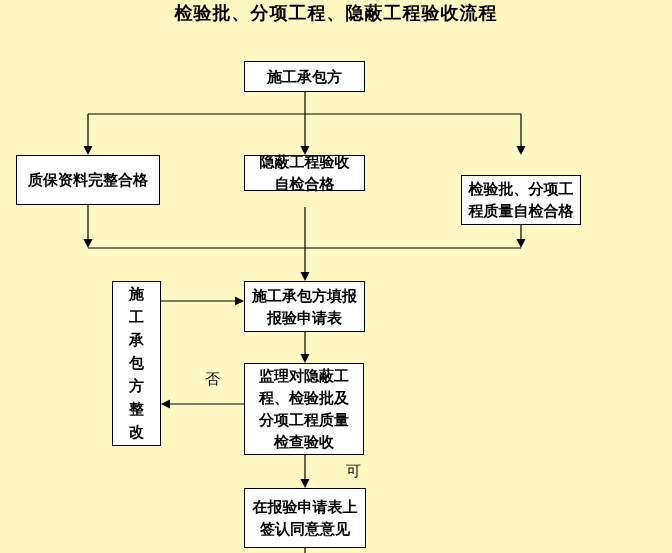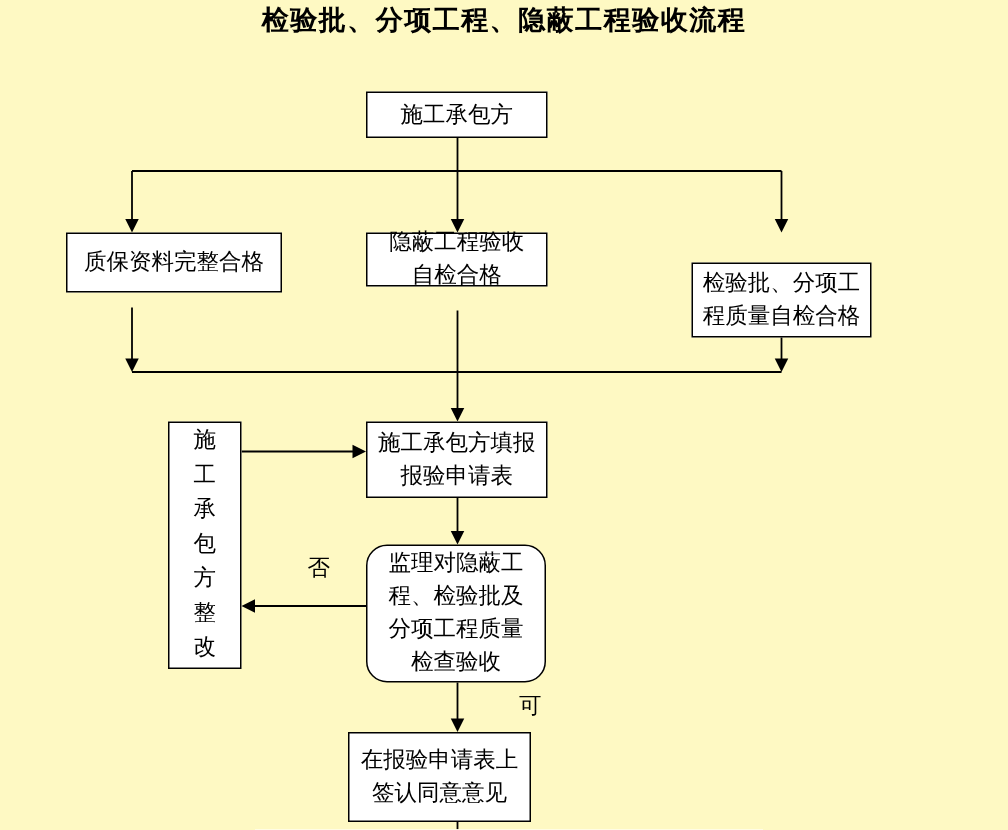--- a/index.html
+++ b/index.html
@@ -48,29 +48,30 @@
     box-sizing: border-box;
     border: 1px solid #000000;
     background: #ffffff;
     display: flex;
     align-items: center;
     justify-content: center;
     text-align: center;
     font-size: 15px;
     line-height: 22px;
     white-space: pre-line;
+    font-weight: bold;
   }
   .node-contractor   { left: 244px; top: 61px;  width: 121px; height: 31px; }
-  .node-qa-docs      { left: 16px;  top: 155px; width: 144px; height: 40px; margin-left: 28px; }
+  .node-qa-docs      { left: 16px;  top: 155px; width: 144px; height: 50px; }
   .node-concealed    { left: 244px; top: 155px; width: 121px; height: 36px; }
   .node-batch        { left: 461px; top: 155px; width: 120px; height: 50px; margin-top: 20px; }
   .node-rectify      { left: 112px; top: 281px; width: 49px;  height: 165px; line-height: 23px; }
   .node-submit-form  { left: 244px; top: 281px; width: 121px; height: 51px; }
-  .node-supervise    { left: 244px; top: 363px; width: 120px; height: 92px; border-radius: 14px; }
-  .node-sign         { left: 232px; top: 488px; width: 122px; height: 60px; }
+  .node-supervise    { left: 244px; top: 363px; width: 120px; height: 92px; }
+  .node-sign         { left: 244px; top: 488px; width: 122px; height: 60px; }
   .edge-label {
     position: absolute;
     font-size: 15px;
     line-height: 16px;
   }
   .edge-label-no  { left: 205px; top: 371px; }
   .edge-label-yes { left: 346px; top: 463px; }
 </style>
 </head>
 <body>

